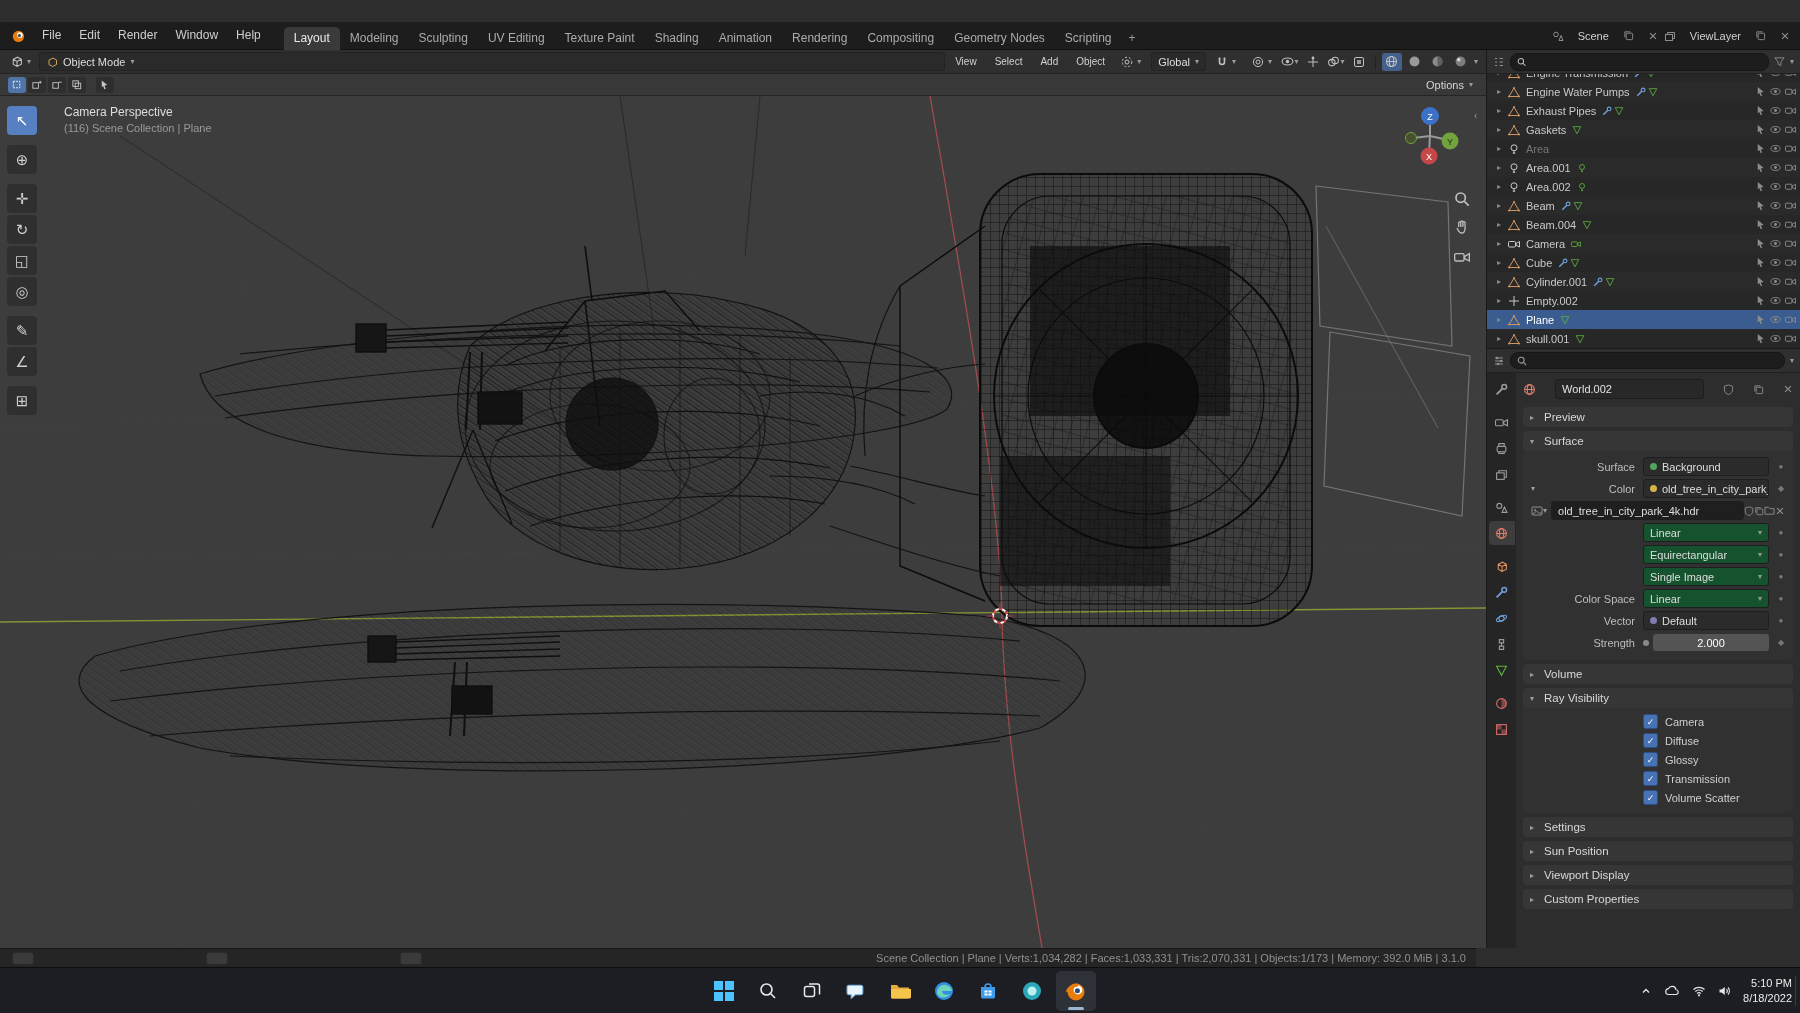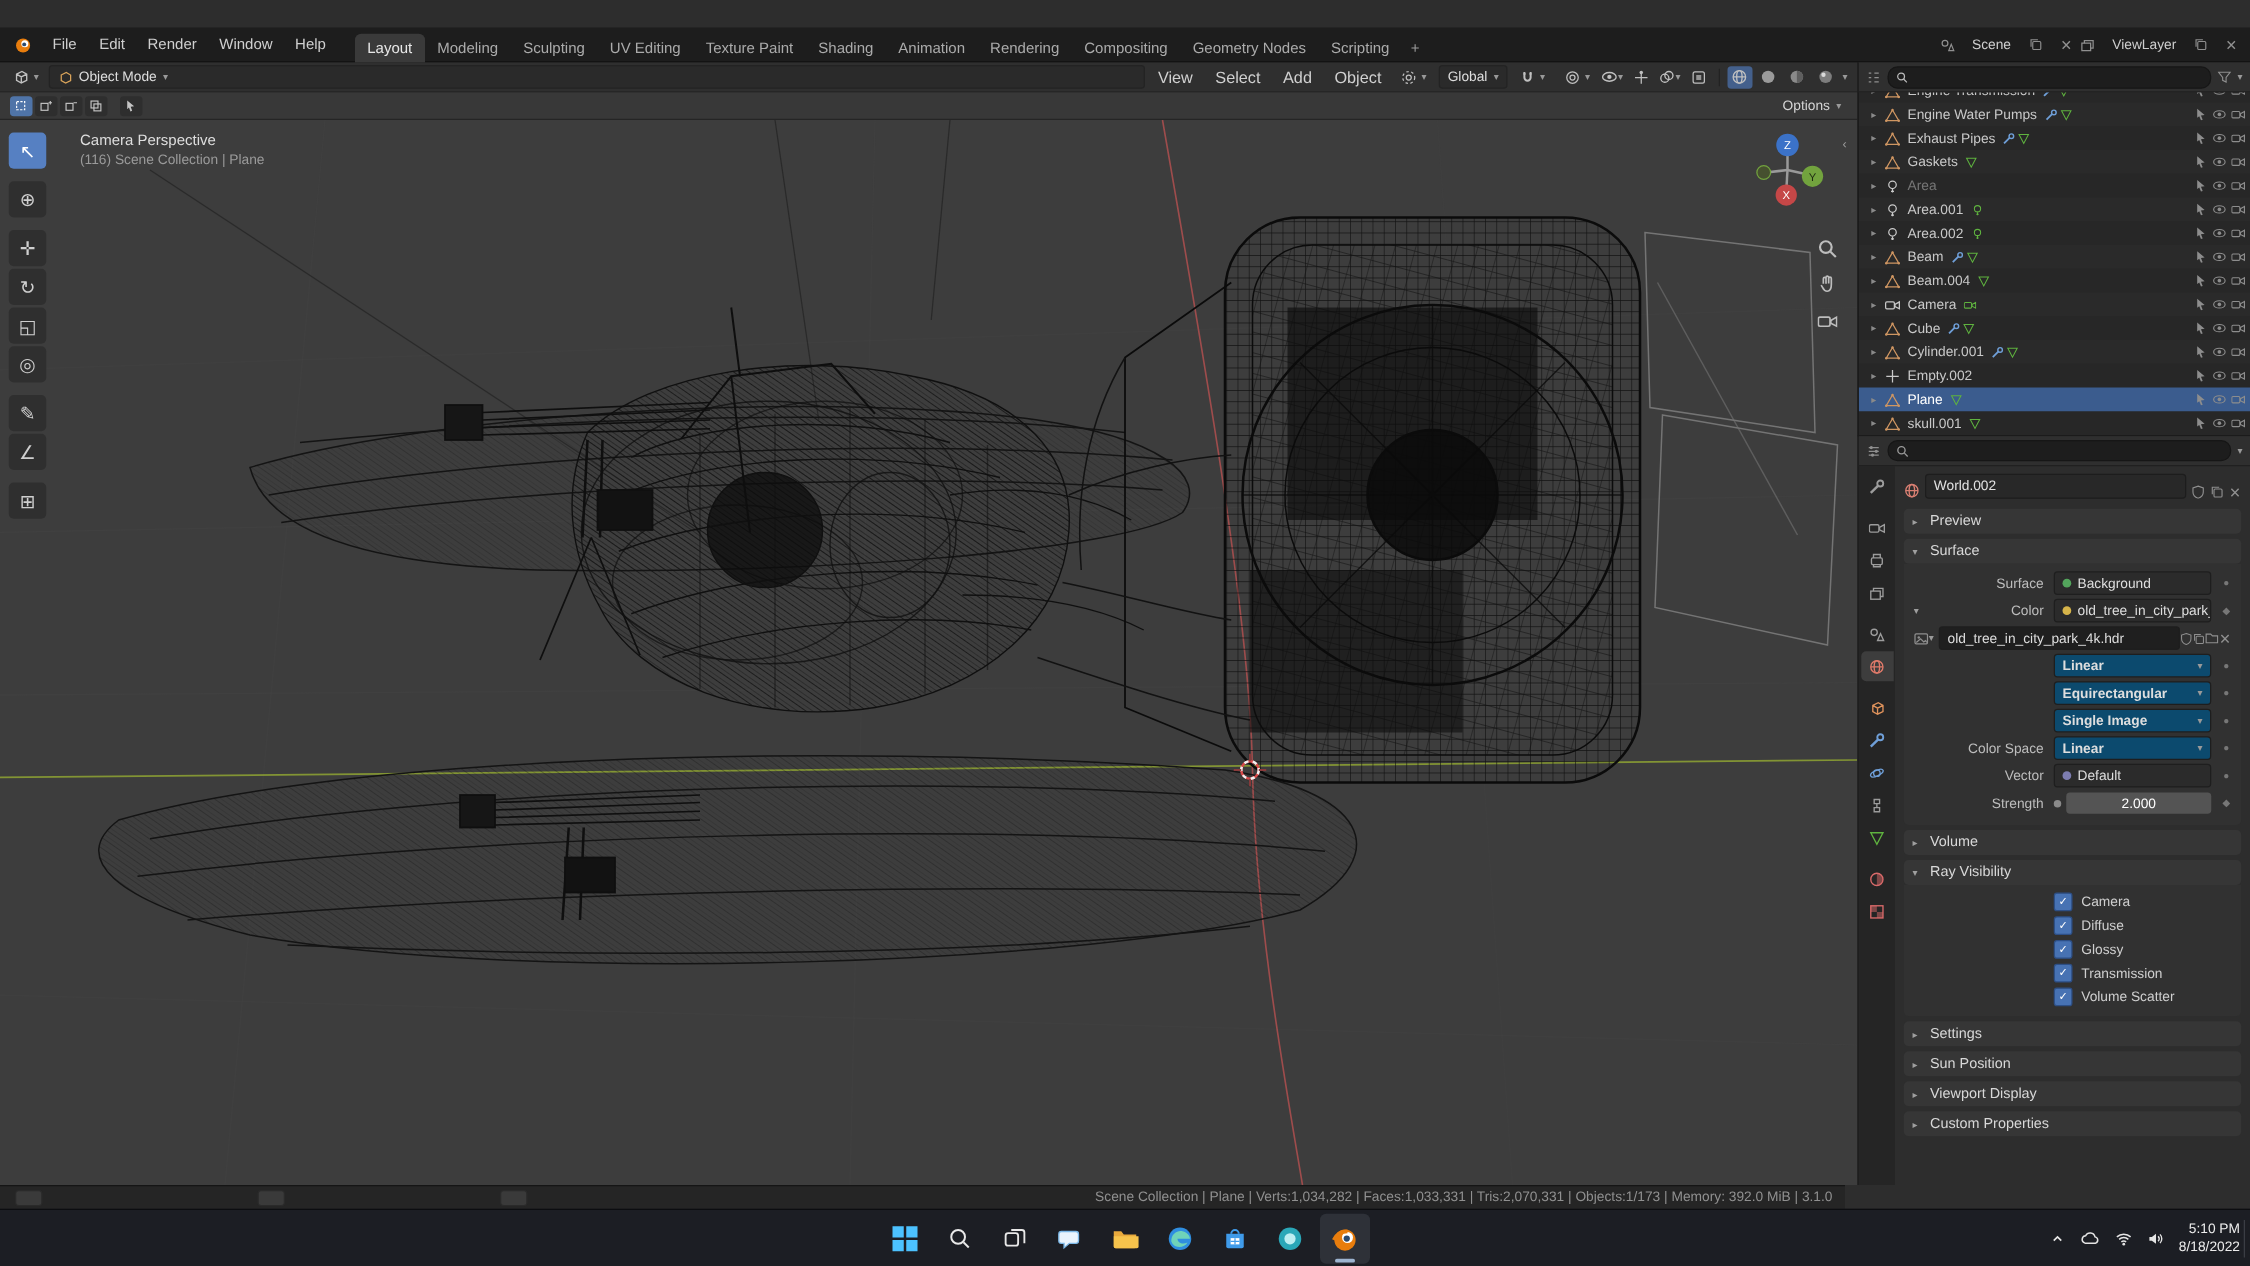--- a/index.html
+++ b/index.html
@@ -25,21 +25,21 @@
   .ws-tab.add{color:#9a9a9a;padding:4px 7px 5px;}
   #topbar-right{margin-left:auto;display:flex;align-items:center;gap:6px;padding-right:10px;}
   .selector{display:flex;align-items:center;gap:14px;color:#cfcfcf;}
   .selector .mini{color:#8f8f8f;}
 
   
   #vp-header{left:0;top:50px;width:1486px;height:24px;background:#2f2f2f;display:flex;align-items:center;border-bottom:1px solid #242424;box-sizing:border-box;gap:2px;}
   .hbtn{display:flex;align-items:center;gap:4px;padding:2px 6px;border-radius:3px;color:#d2d2d2;}
   .hbtn.pill{background:#2a2a2a;border:1px solid #232323;}
   .caret{font-size:8px;color:#999;}
-  .vmenu{padding:3px 8px;color:#d0d0d0;font-size:13px;}
+  .vmenu{padding:3px 8px;color:#d0d0d0;font-size:10px;}
   #vph-center{margin-left:auto;display:flex;align-items:center;gap:4px;}
   #vph-right{margin-left:auto;display:flex;align-items:center;gap:3px;padding-right:8px;}
   .icbtn{width:20px;height:18px;display:flex;align-items:center;justify-content:center;border-radius:3px;color:#c0c0c0;}
   .icbtn.active{background:#44608c;}
   .sep{width:1px;height:14px;background:#222;margin:0 3px;}
 
   
   #toolrow{left:0;top:74px;width:1486px;height:22px;background:#383838;display:flex;align-items:center;border-bottom:1px solid #252525;box-sizing:border-box;}
   #select-modes{display:flex;gap:2px;margin-left:8px;}
   .smbtn{width:18px;height:16px;border-radius:3px;display:flex;align-items:center;justify-content:center;color:#c5c5c5;background:#2e2e2e;}
@@ -80,31 +80,31 @@
 
   
   #props{left:1486px;top:348px;width:314px;height:600px;background:#2d2d2d;border-left:1px solid #191919;border-top:1px solid #1b1b1b;box-sizing:border-box;}
   #pr-header{height:24px;background:#2f2f2f;display:flex;align-items:center;gap:5px;padding:0 6px;border-bottom:1px solid #202020;box-sizing:border-box;}
   #pr-search{flex:1;height:15px;background:#1d1d1d;border:1px solid #161616;border-radius:8px;display:flex;align-items:center;gap:4px;padding:0 6px;color:#999;}
   #prop-tabs{position:absolute;left:0;top:24px;width:29px;bottom:0;background:#252525;display:flex;flex-direction:column;align-items:center;padding-top:4px;gap:2px;}
   .ptab{width:26px;height:24px;border-radius:4px 0 0 4px;display:flex;align-items:center;justify-content:center;color:#9c9c9c;}
   .ptab.active{background:#3d3d3d;}
   .ptab.group-gap{margin-top:7px;}
   #prop-content{position:absolute;left:29px;top:24px;right:0;bottom:0;padding:6px 7px;overflow:hidden;}
-  .id-row{display:flex;align-items:flex-end;gap:4px;margin-bottom:8px;}
+  .id-row{display:flex;align-items:center;gap:19px;margin-bottom:8px;}
   .id-pill{flex:1;height:18px;background:#282828;border:1px solid #1d1d1d;border-radius:3px;display:flex;align-items:center;gap:5px;padding:0 6px;color:#e2e2e2;}
   .panel-h{height:20px;background:#363636;border-radius:4px;display:flex;align-items:center;gap:6px;padding:0 7px;color:#d8d8d8;font-size:11.5px;margin-top:4px;}
   .panel-h .tri{font-size:8px;color:#9f9f9f;width:8px;}
   .panel-body{background:#313131;border-radius:0 0 4px 4px;padding:4px 0 6px;}
   .prow{display:flex;align-items:center;height:21px;margin:1px 8px;}
   .plabel{width:104px;text-align:right;padding-right:8px;color:#bdbdbd;white-space:nowrap;}
   .pctrl{flex:1;display:flex;align-items:center;gap:4px;min-width:0;}
   .pill{flex:1;height:17px;background:#2b2b2b;border:1px solid #1e1e1e;border-radius:3px;display:flex;align-items:center;gap:5px;padding:0 6px;color:#dedede;white-space:nowrap;overflow:hidden;}
   .pill .dot{width:7px;height:7px;border-radius:50%;flex:0 0 auto;}
-  .dropdown{justify-content:flex-start;background:#0c4a6e;font-weight:bold;}
+  .dropdown{justify-content:flex-start;background:#14532d;}
   .dropdown .caret{margin-left:auto;}
   .slider{flex:1;height:17px;background:#545454;border-radius:3px;display:flex;align-items:center;justify-content:center;color:#fff;}
   .dec{color:#777;font-size:8px;margin-left:4px;width:8px;text-align:center;}
   .checkrow{display:flex;align-items:center;gap:7px;height:19px;margin-left:120px;}
   .cbox{width:13px;height:13px;background:#4772b3;border-radius:2.5px;color:#fff;font-size:9px;display:flex;align-items:center;justify-content:center;border:1px solid #2d4f86;}
   .cb-label{color:#cfcfcf;}
   .mini{color:#8f8f8f;display:flex;}
 
   
   #statusbar{left:0;top:948px;width:1476px;height:19px;background:#252525;border-top:1px solid #151515;display:flex;align-items:center;box-sizing:border-box;}

